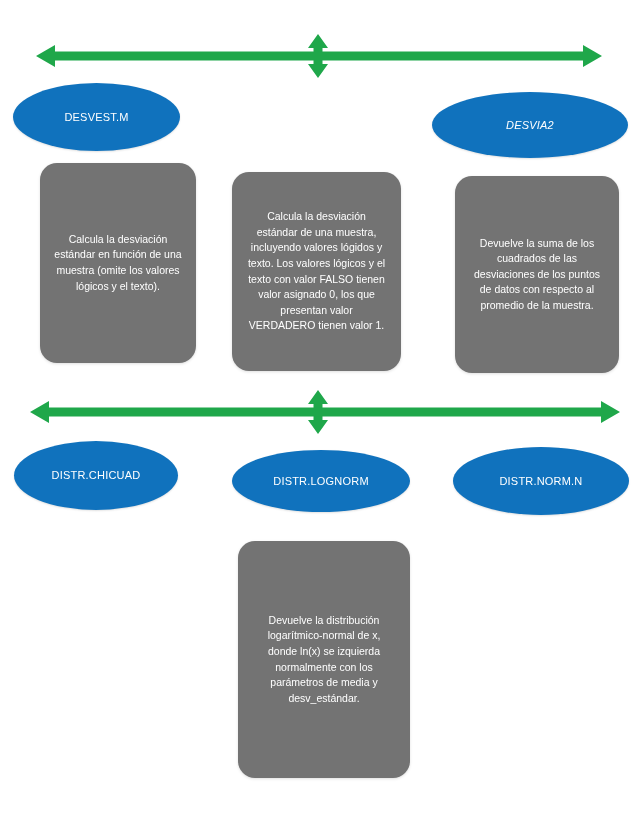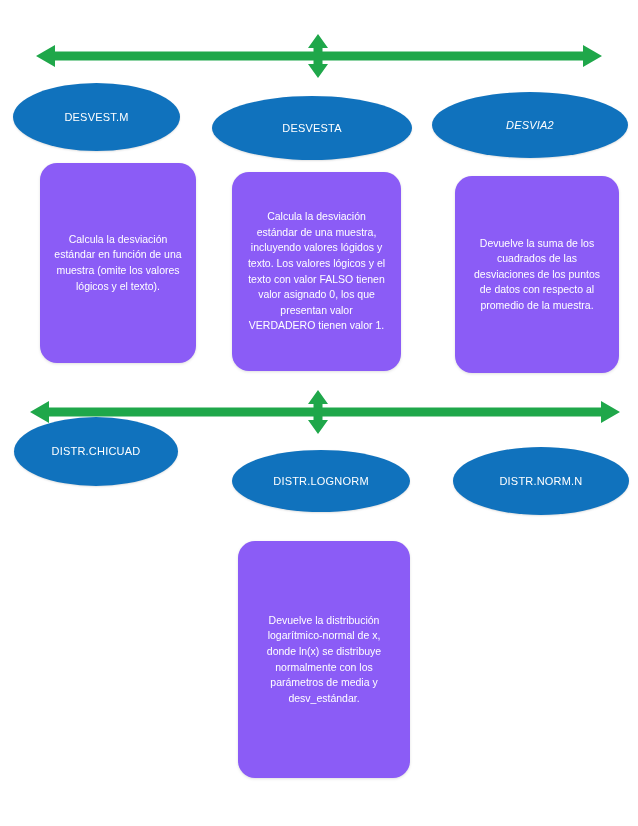--- a/index.html
+++ b/index.html
@@ -15,38 +15,38 @@
 
   
   .node{position:absolute;border-radius:50%;
         background:#1072BD;
         display:flex;align-items:center;justify-content:center;
         box-shadow:0 1px 2px rgba(0,0,0,.12);}
   .node-label{color:#ffffff;font-size:11px;letter-spacing:.2px;
               text-align:center;line-height:1.1;white-space:nowrap;}
 
   
-  .card{position:absolute;background:#8b5cf6;border-radius:17px;
+  .card{position:absolute;background:#737373;border-radius:17px;
         display:flex;align-items:center;justify-content:center;
         box-shadow:0 1px 3px rgba(0,0,0,.13);}
   .card-text{color:#ffffff;font-size:10.5px;line-height:1.48;
              text-align:center;padding:0 14px;}
 
   
   #arrow-row-1{top:32px;}
   #node-desvest-m   {left:13px; top:83px;  width:167px;height:68px;}
   #node-desvesta    {left:212px;top:96px;  width:200px;height:64px;}
   #node-desvia2     {left:432px;top:92px;  width:196px;height:66px;font-style:italic;}
   #card-desvest-m   {left:40px; top:163px; width:156px;height:200px;}
   #card-desvesta    {left:232px;top:172px; width:169px;height:199px;}
   #card-desvia2     {left:455px;top:176px; width:164px;height:197px;}
 
   
   #arrow-row-2{top:388px;}
-  #node-chicuad     {left:14px; top:417px; width:164px;height:69px;}
+  #node-chicuad     {left:14px; top:441px; width:164px;height:69px;}
   #node-lognorm     {left:232px;top:450px; width:178px;height:62px;}
   #node-normn       {left:453px;top:447px; width:176px;height:68px;}
   #card-chicuad     {left:40px; top:543px; width:157px;height:227px;}
   #card-lognorm     {left:238px;top:541px; width:172px;height:237px;}
   #card-normn       {left:455px;top:550px; width:164px;height:233px;}
 </style>
 </head>
 <body>
 
 <div id="canvas">
@@ -55,23 +55,20 @@
     <svg viewBox="0 0 638 48" xmlns="http://www.w3.org/2000/svg" aria-hidden="true">
 
       <path d="M318 2 L328 16 L322.5 16 L322.5 32 L328 32 L318 46 L308 32 L313.5 32 L313.5 16 L308 16 Z" fill="#1FA74A"></path>
 
       <path d="M36 24 L55 13 L55 19.5 L583 19.5 L583 13 L602 24 L583 35 L583 28.5 L55 28.5 L55 35 Z" fill="#1FA74A"></path>
     </svg>
   </div>
 
   <div class="node" id="node-desvest-m">
     <span class="node-label">DESVEST.M</span>
-  </div>
-  <div class="node" id="node-desvesta">
-    <span class="node-label">DESVESTA</span>
   </div>
   <div class="node" id="node-desvia2">
     <span class="node-label">DESVIA2</span>
   </div>
 
   <div class="card" id="card-desvest-m">
     <span class="card-text">Calcula la desviación estándar en función de una muestra (omite los valores lógicos y el texto).</span>
   </div>
   <div class="card" id="card-desvesta">
     <span class="card-text">Calcula la desviación estándar de una muestra, incluyendo valores lógidos y texto. Los valores lógicos y el texto con valor FALSO tienen valor asignado 0, los que presentan valor VERDADERO tienen valor 1.</span>
@@ -91,16 +88,16 @@
     <span class="node-label">DISTR.CHICUAD</span>
   </div>
   <div class="node" id="node-normn">
     <span class="node-label">DISTR.NORM.N</span>
   </div>
   <div class="node" id="node-lognorm">
     <span class="node-label">DISTR.LOGNORM</span>
   </div>
 
   <div class="card" id="card-lognorm">
-    <span class="card-text">Devuelve la distribución logarítmico-normal de x, donde ln(x) se distribuye normalmente con los parámetros de media y desv_estándar.</span>
+    <span class="card-text">Devuelve la distribución logarítmico-normal de x, donde ln(x) se izquierda normalmente con los parámetros de media y desv_estándar.</span>
   </div>
 
 </div>
 
 </body></html>

